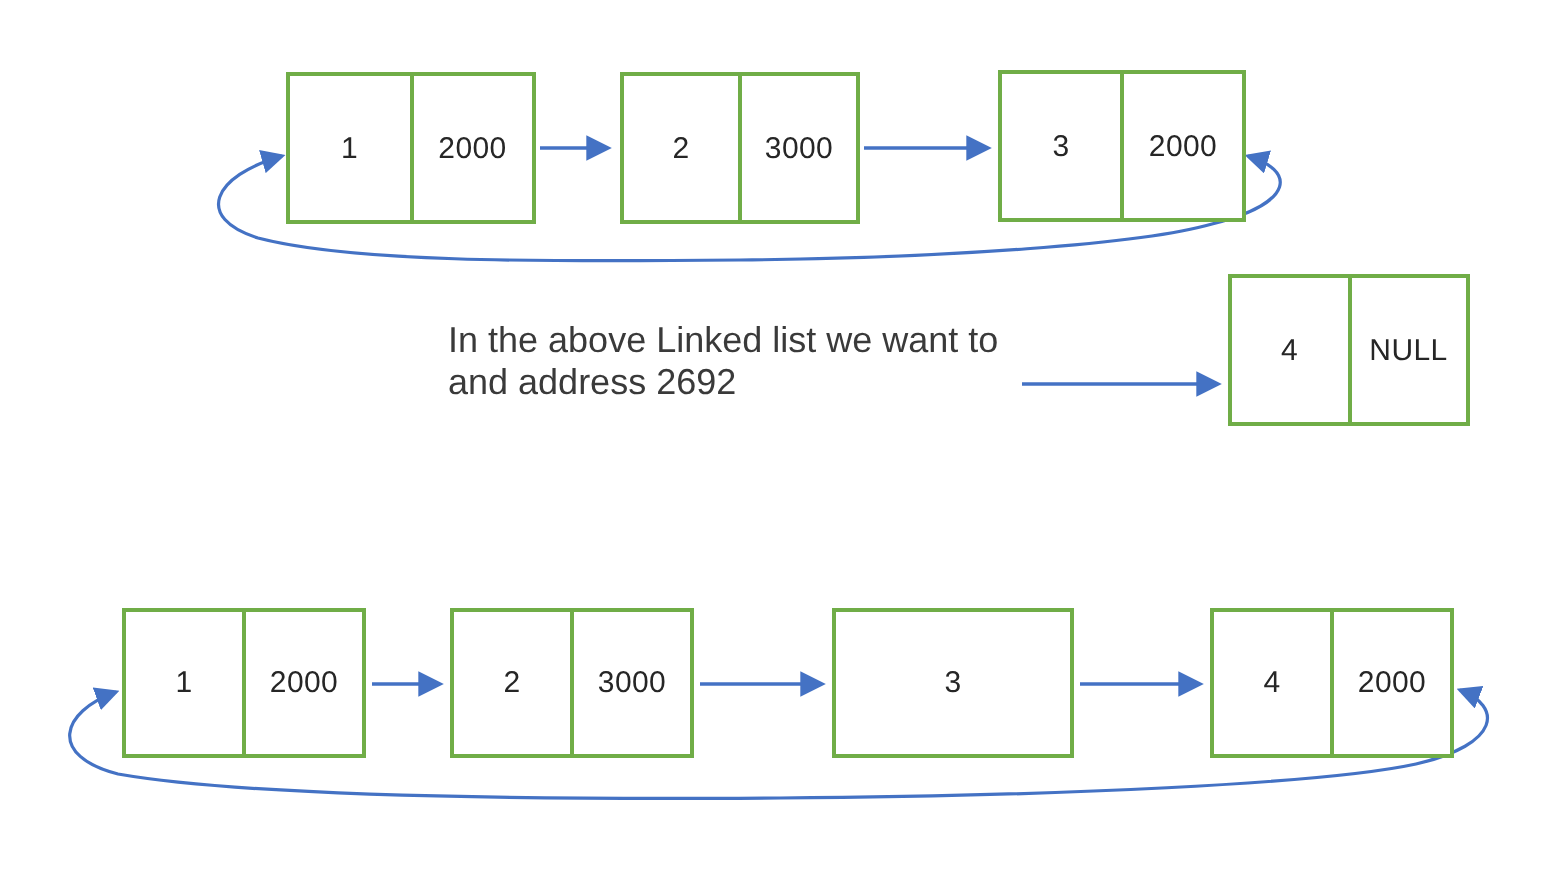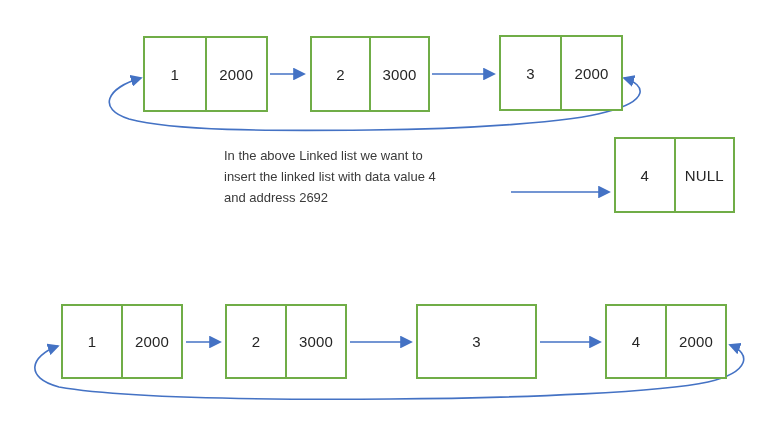--- a/index.html
+++ b/index.html
@@ -47,23 +47,23 @@
     font-size: 15px;
     color: var(--ink);
     letter-spacing: 0.2px;
   }
   .node .cell + .cell {
     border-left: 2px solid var(--green);
   }
   .note {
     position: absolute;
     left: 224px;
-    top: 145px;
+    top: 160px;
     width: 300px;
-    font-size: 13px;
+    font-size: 18px;
     line-height: 21px;
     color: var(--note-ink);
   }
 </style>
 </head>
 <body>
 
 <div class="canvas">
 
   <svg class="arrows-layer" viewBox="0 0 778 437">
@@ -97,21 +97,20 @@
       <div class="cell">3000</div>
     </div>
     <div class="node" style="left:499px; top:35px; width:124px; height:76px;">
       <div class="cell">3</div>
       <div class="cell">2000</div>
     </div>
   </div>
 
   <div class="note">
     <div>In the above Linked list we want to</div>
-    <div>insert the linked list with data value 4</div>
     <div>and address 2692</div>
   </div>
 
   <div class="node" style="left:614px; top:137px; width:121px; height:76px;">
     <div class="cell">4</div>
     <div class="cell">NULL</div>
   </div>
 
   <div>
     <div class="node" style="left:61px; top:304px; width:122px; height:75px;">

